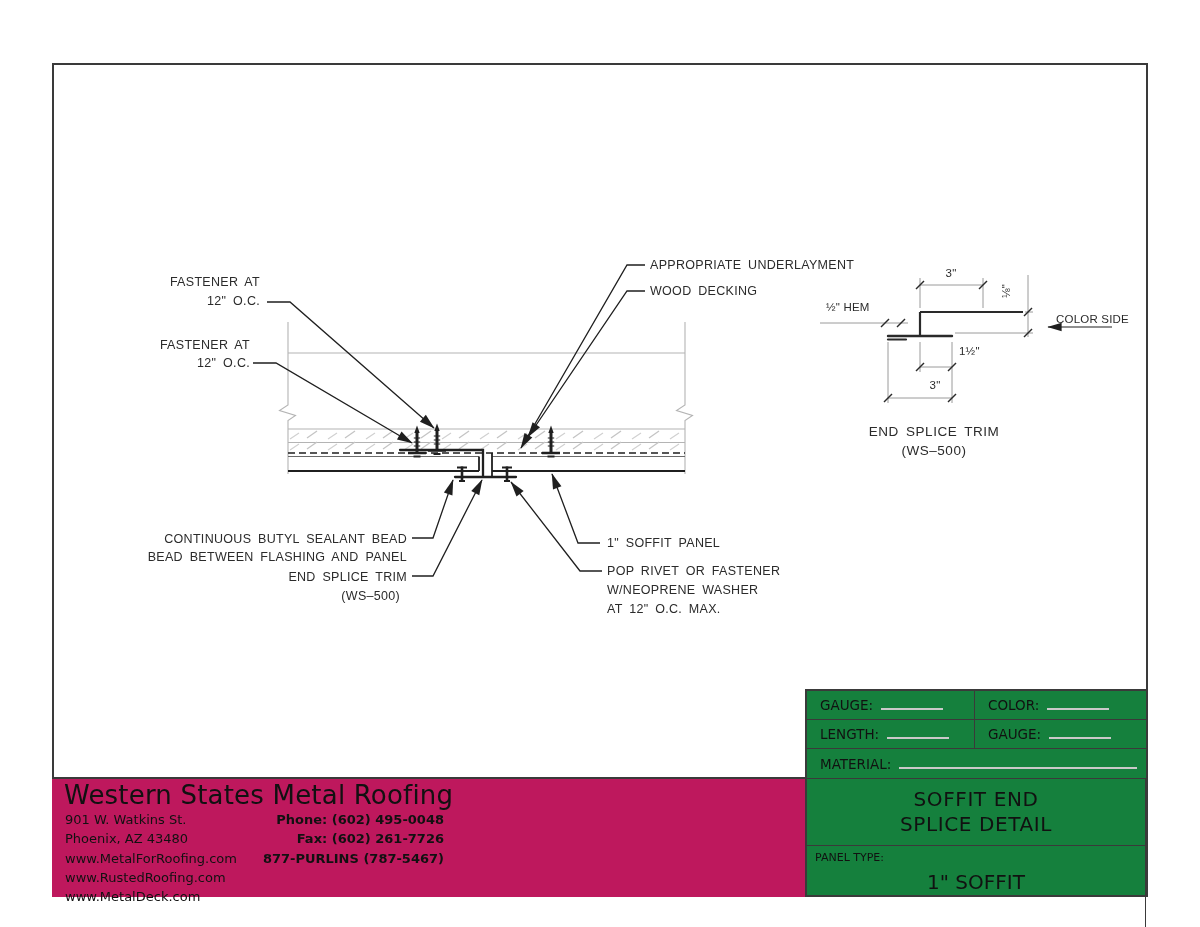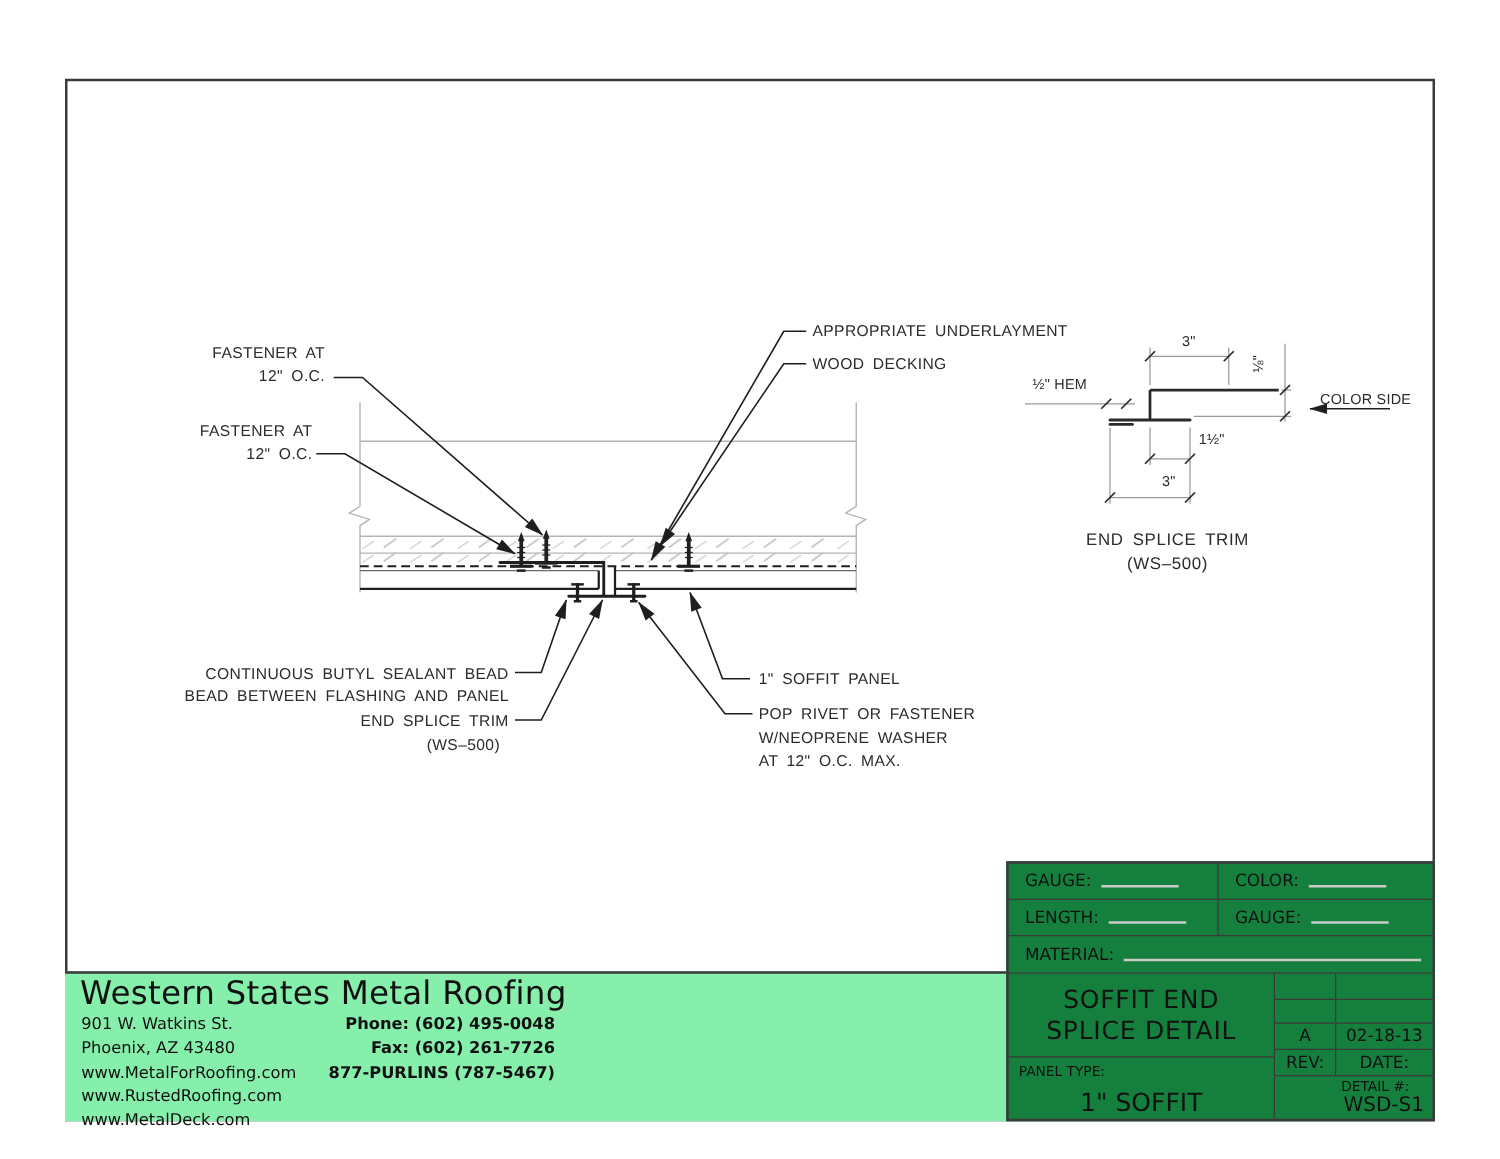--- a/index.html
+++ b/index.html
@@ -9,38 +9,38 @@
   svg.draw { position:absolute; left:0; top:0; width:1200px; height:927px; }
 
   
   .cad { font-family:"Liberation Sans", sans-serif; fill:#2b2b2b; font-size:12.5px;
          letter-spacing:0.3px; word-spacing:3px; }
   .cad-sm { font-family:"Liberation Sans", sans-serif; fill:#2b2b2b; font-size:11.5px; letter-spacing:0.2px; }
   .cad-cap { font-family:"Liberation Sans", sans-serif; fill:#2b2b2b; font-size:13.5px; letter-spacing:0.5px; word-spacing:3px; }
 
   
   .company { position:absolute; left:52px; top:777px; width:754px; height:120px;
-             border-top:2px solid #3a3a3a; box-sizing:border-box; background:#86efac; }
+             border-top:2px solid #3a3a3a; box-sizing:border-box; background:#be185d; }
   .co-name { position:absolute; left:12px; top:1px; font-size:26px; letter-spacing:0.2px; }
   .co-left { position:absolute; left:13px; top:31px; font-size:13px; line-height:19.3px; }
   .co-right { position:absolute; left:170px; top:31px; width:222px; text-align:right;
               font-size:13px; line-height:19.3px;font-weight:bold; }
 
   
   .tb { position:absolute; left:805px; top:689px; width:343px; height:208px;
         border:2px solid #3a3a3a; box-sizing:border-box; background:#15803d; font-size:13.5px; }
   .tb .row { display:flex; box-sizing:border-box; border-bottom:1px solid #3a3a3a; }
   .tb .r1, .tb .r2 { height:29px; }
   .tb .r3 { height:30px; }
   .tb .cell { display:flex; align-items:center; padding-left:13px; box-sizing:border-box; flex:1; }
   .tb .cell.first { flex:0 0 168px; border-right:1px solid #3a3a3a; }
   .blank { display:inline-block; width:62px; height:12px; border-bottom:2px solid #c9c9c9;
            margin-left:8px; transform:translateY(-2px); }
   .blank.long { width:238px; }
-  .tb .r4 { display:flex; height:116px; border-bottom:none; }
+  .tb .r4 { display:flex; height:116px; border-bottom:none;flex-direction:column; }
   .r4-left { flex:0 0 213px; border-right:1px solid #3a3a3a; display:flex; flex-direction:column; box-sizing:border-box; }
   .tb-title { height:66px; border-bottom:1px solid #3a3a3a; display:flex; flex-direction:column;
               align-items:center; justify-content:center; font-size:20px; letter-spacing:0.6px; line-height:25px; }
   .tb-panel { flex:1; position:relative; }
   .tb-panel .plabel { position:absolute; left:8px; top:5px; font-size:11px; }
   .tb-panel .pvalue { position:absolute; left:0; right:0; top:24px; text-align:center; font-size:20px; }
   .r4-right { flex:1; display:flex; flex-direction:column; }
   .rrow { display:flex; box-sizing:border-box; border-bottom:1px solid #3a3a3a; }
   .rrow .rc1 { flex:0 0 48px; border-right:1px solid #3a3a3a; display:flex; align-items:center; justify-content:center; }
   .rrow .rc2 { flex:1; display:flex; align-items:center; justify-content:center; }

